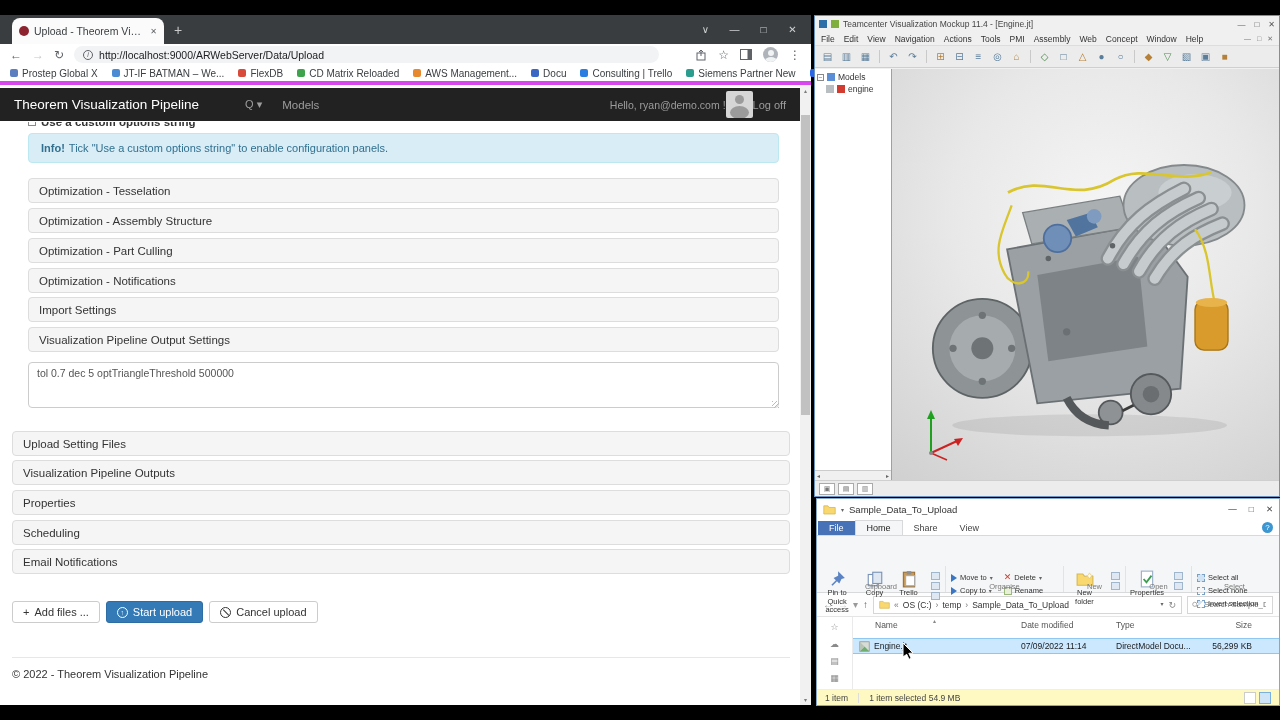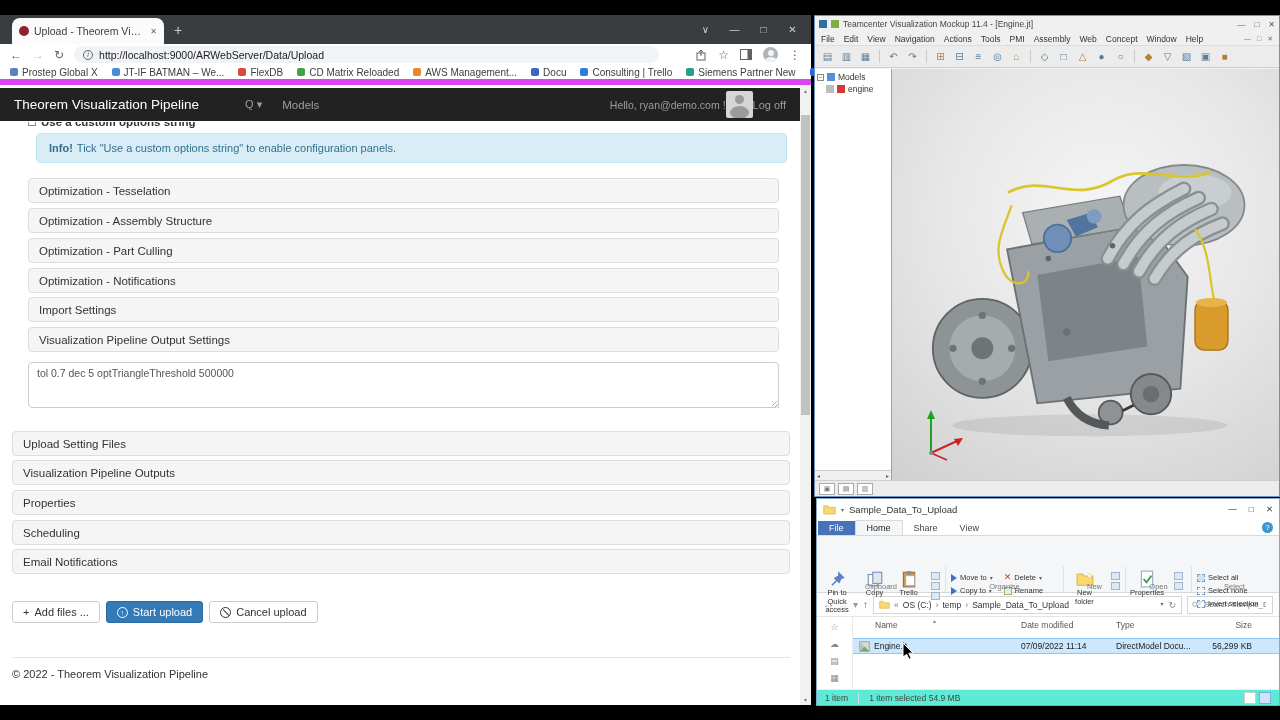--- a/index.html
+++ b/index.html
@@ -23,21 +23,21 @@
   .nav-ic.disabled{color:#c3c7cb;}
   .omnibox{flex:1;max-width:585px;height:17px;background:#f1f3f4;border-radius:9px;display:flex;
            align-items:center;padding:0 9px;gap:6px;}
   .info-i{width:10px;height:10px;border:1px solid #5f6368;border-radius:50%;font-size:7px;color:#5f6368;
           display:flex;align-items:center;justify-content:center;font-style:italic;flex:none;}
   .omni-url{font-size:10.5px;color:#202124;white-space:nowrap;overflow:hidden;}
   .tool-right{margin-left:auto;display:flex;align-items:center;gap:11px;}
   .avatar-chrome{width:15px;height:15px;border-radius:50%;background:#aeb4ba;overflow:hidden;position:relative;}
   .avatar-chrome::before{content:"";position:absolute;left:4.5px;top:2.5px;width:6px;height:6px;border-radius:50%;background:#f1f3f4;}
   .avatar-chrome::after{content:"";position:absolute;left:1.5px;top:9.5px;width:12px;height:8px;border-radius:50%;background:#f1f3f4;}
-  .bookmarks{height:20px;background:#fff;border-bottom:6px solid #d946ef;display:flex;align-items:center;
+  .bookmarks{height:20px;background:#fff;border-bottom:4px solid #d946ef;display:flex;align-items:center;
              padding:0 10px;gap:14px;font-size:10px;color:#3c4043;}
   .bm{display:flex;align-items:center;gap:4px;white-space:nowrap;}
   .bm i{width:8px;height:8px;border-radius:2px;display:block;flex:none;}
   .bm-overflow{margin-left:auto;color:#5f6368;font-size:11px;}
 
   
   .page{position:absolute;top:70px;left:0;right:0;bottom:0;background:#fff;overflow:hidden;}
   .scrollbar{position:absolute;right:0;top:0;width:11px;bottom:0;background:#f1f1f1;z-index:5;}
   .scroll-arrow{position:absolute;left:0;width:11px;height:11px;color:#7d7d7d;font-size:6px;
                 display:flex;align-items:center;justify-content:center;}
@@ -49,21 +49,21 @@
   .nav-link{color:#9d9d9d;font-size:11.5px;}
   .nav-right{margin-left:auto;display:flex;align-items:center;}
   .greeting{color:#9d9d9d;font-size:10.5px;}
   .avatar-app{width:27px;height:27px;background:#d6d6d6;border-radius:2px;position:relative;overflow:hidden;flex:none;}
   .avatar-app::before{content:"";position:absolute;left:9px;top:4px;width:9px;height:9px;border-radius:50%;background:#9b9b9b;}
   .avatar-app::after{content:"";position:absolute;left:4px;top:15px;width:19px;height:13px;border-radius:50%;background:#9b9b9b;}
   .logoff{color:#9d9d9d;font-size:11px;}
   .clip-row{position:absolute;top:37px;left:28px;height:8px;overflow:hidden;}
   .clip-inner{margin-top:-6px;display:flex;align-items:center;gap:5px;font-weight:bold;font-size:11.5px;color:#333;}
   .fake-checkbox{width:8px;height:8px;border:1px solid #8a8a8a;background:#fff;flex:none;}
-  .alert-info{position:absolute;top:48px;left:36px;width:751px;height:30px;background:#d9edf7;
+  .alert-info{position:absolute;top:48px;left:28px;width:751px;height:30px;background:#d9edf7;
               border:1px solid #bce8f1;border-radius:4px;color:#31708f;font-size:11px;display:flex;
               align-items:center;padding:0 12px;gap:4px;}
   .panel{position:absolute;left:28px;width:751px;height:25px;background:#f5f5f5;border:1px solid #ddd;
          border-radius:4px;font-size:11.5px;color:#333;display:flex;align-items:center;padding:0 10px;}
   .panel.wide{left:12px;width:778px;}
   .options-area{position:absolute;top:277px;left:28px;width:751px;height:46px;border:1px solid #ccc;
                 border-radius:4px;font-size:10.5px;color:#555;padding:4px 8px;resize:none;background:#fff;
                 font-family:"Liberation Sans","DejaVu Sans",sans-serif;overflow:hidden;}
   .resize-grip{position:absolute;top:316px;left:772px;width:7px;height:7px;
                background:repeating-linear-gradient(135deg,#bbb 0 1px,transparent 1px 3px);}
@@ -173,21 +173,21 @@
   .fx-header{display:flex;height:15px;align-items:center;font-size:8.5px;color:#555;position:relative;}
   .col-name{width:168px;padding-left:22px;position:relative;}
   .col-date{width:95px;}
   .col-type{width:80px;}
   .col-size{width:62px;text-align:right;padding-right:6px;}
   .sort-ind{position:absolute;left:80px;top:-3px;font-size:6px;color:#888;}
   .fx-row{display:flex;height:16px;align-items:center;margin-top:6px;background:#cce8ff;
           border-top:1px solid #8fc6f2;border-bottom:1px solid #8fc6f2;font-size:8.5px;color:#1a1a1a;position:relative;}
   .fx-row .col-name{display:flex;align-items:center;gap:4px;padding-left:6px;}
   .fx-status{position:absolute;bottom:0;left:0;right:0;height:16px;display:flex;align-items:center;
-             gap:0;padding:0 8px;font-size:8.5px;color:#444;border-top:1px solid #eee;background:#5eead4;}
+             gap:0;padding:0 8px;font-size:8.5px;color:#444;border-top:1px solid #eee;background:#fef9c3;}
   .status-div{width:1px;height:10px;background:#ddd;margin:0 10px;}
   .fx-status-right{margin-left:auto;display:flex;gap:3px;}
   .view-ic{width:12px;height:12px;border:1px solid #ccc;background:#fff;}
   .view-ic.active{background:#cfe4f7;border-color:#7ab0e0;}
 
   .cursor{position:absolute;left:902px;top:642px;z-index:50;}
 </style>
 </head>
 <body>
 

